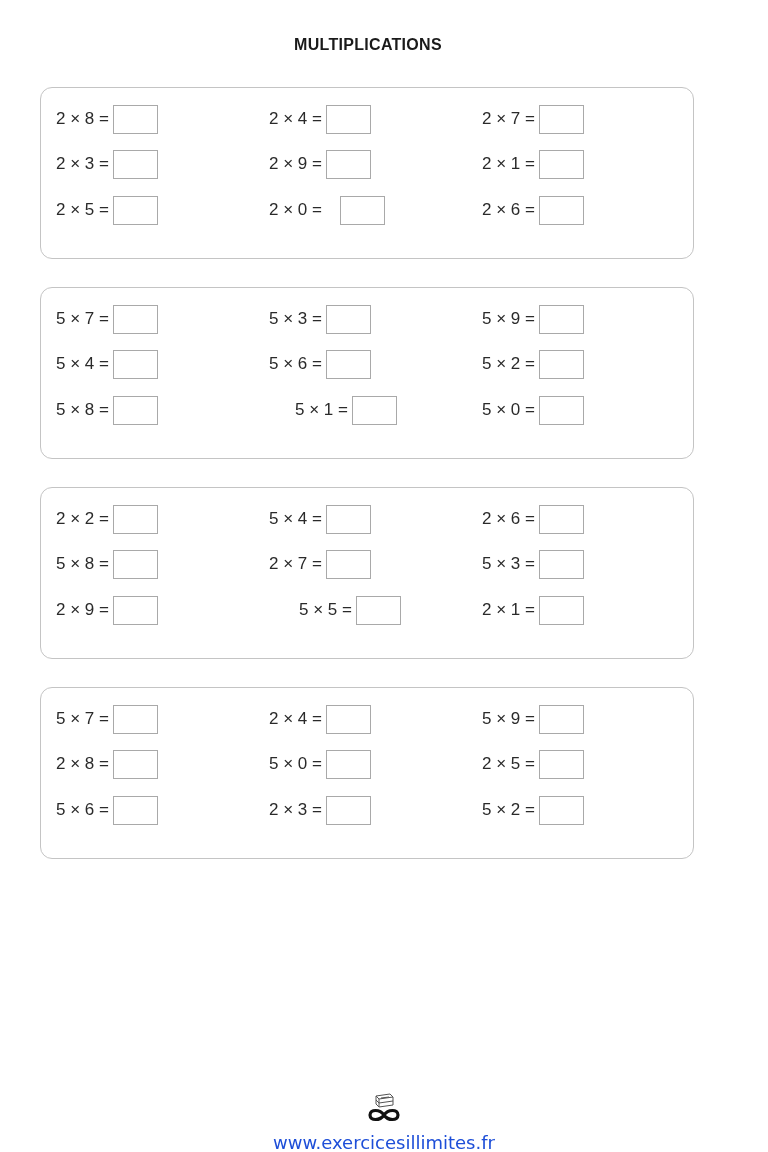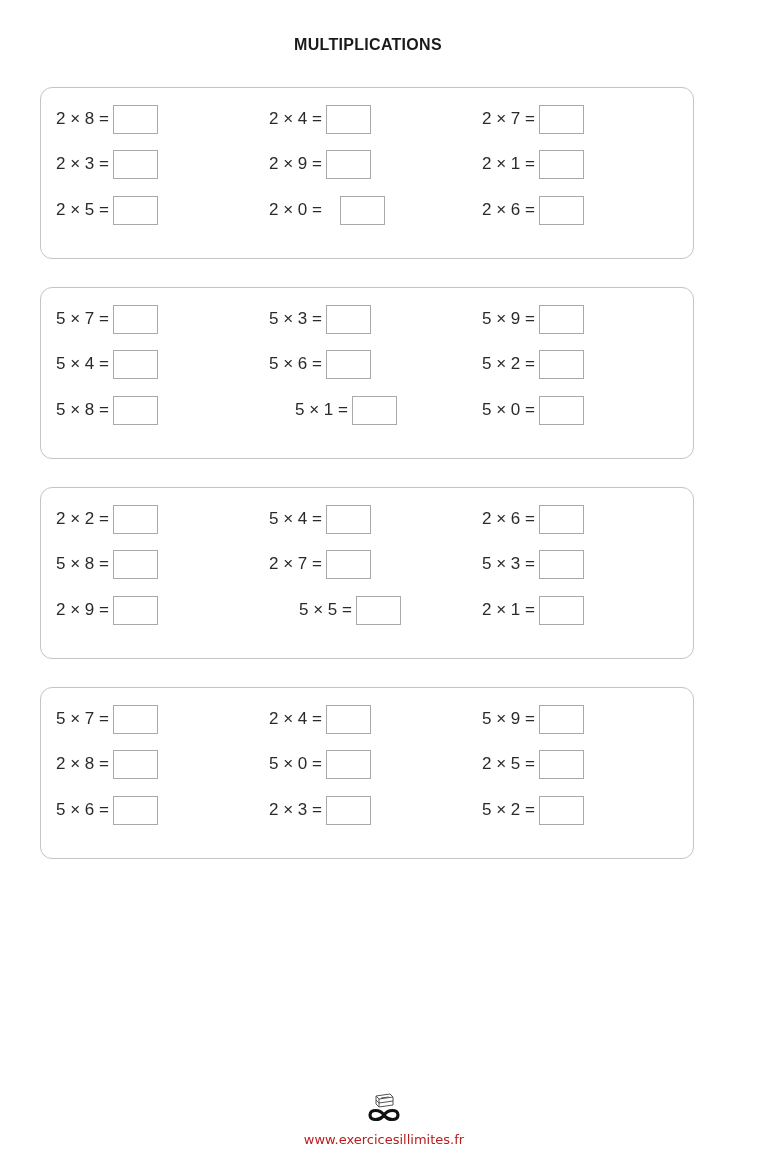--- a/index.html
+++ b/index.html
@@ -9,21 +9,21 @@
            font-weight: bold; font-size: 16px; letter-spacing: 0.3px; color: #1a1a1a; }
   .panel { position: absolute; left: 40px; width: 654px; height: 172px;
            border: 1.5px solid #c4c4c4; border-radius: 12px; box-sizing: border-box; }
   .cell { position: absolute; height: 30px; display: flex; align-items: center; }
   .expr { font-size: 17px; color: #2a2a2a; white-space: nowrap; width: 57px; }
   .box { width: 45px; height: 29px; border: 1.3px solid #a9a9a9; box-sizing: border-box;
          background: #fff; font-family: "Liberation Sans", sans-serif; font-size: 15px;
          text-align: center; padding: 0; outline: none; }
   .footer { position: absolute; left: 0; width: 768px; text-align: center; }
   .logo { top: 1092px; }
-  .url { top: 1132px; font-family: "DejaVu Sans", sans-serif; font-size: 13px; color: #b91c1c; }
+  .url { top: 1132px; font-family: "DejaVu Sans", sans-serif; font-size: 18px; color: #1d4ed8; }
 </style>
 </head>
 <body>
 
 <div class="title">MULTIPLICATIONS</div>
 
 <div id="panels">
     <div class="panel" style="top: 87px;">
       <div class="cell" style="top: 16px; left: 15px;">
         <span class="expr">2 × 8 =</span>

